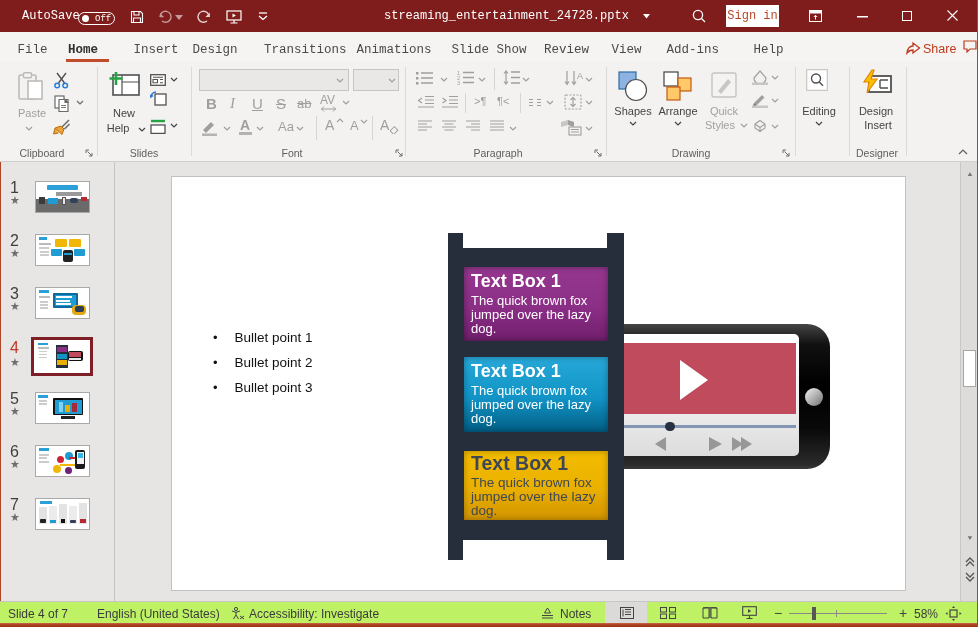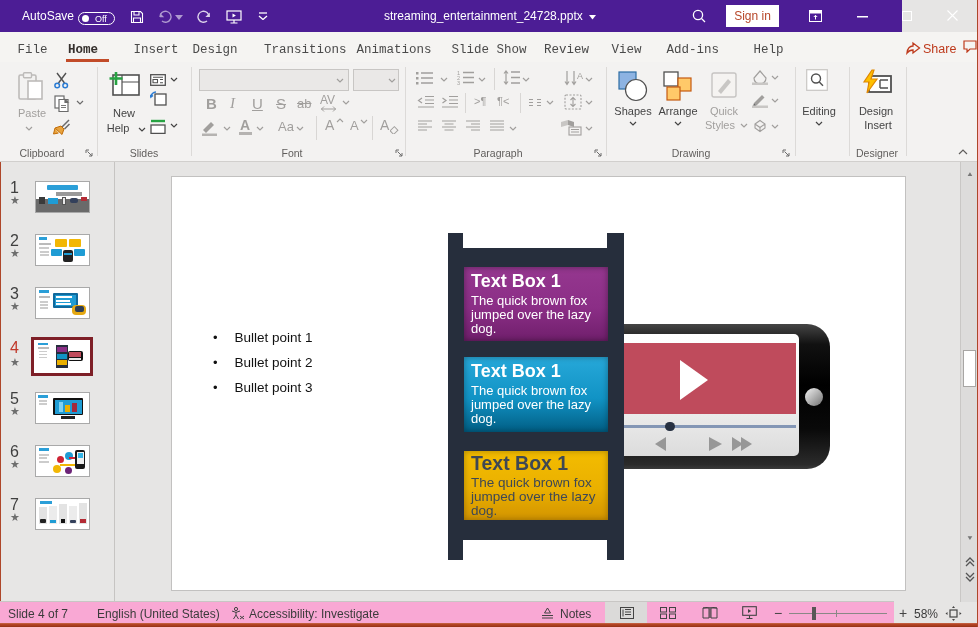--- a/index.html
+++ b/index.html
@@ -1,20 +1,20 @@
 <!DOCTYPE html>
 <html><head>
 <meta charset="utf-8">
 <style>
   * { margin:0; padding:0; box-sizing:border-box; }
   html,body { width:978px; height:627px; overflow:hidden; }
   body { font-family:"Liberation Sans", sans-serif; position:relative; background:#E6E5E4; }
 
   
-  #titlebar { position:absolute; left:0; top:0; width:902px; height:32px; background:#4c1d95; color:#fff; }
+  #titlebar { position:absolute; left:0; top:0; width:978px; height:32px; background:#7f1d1d; color:#fff;font-family:Liberation Mono, monospace; }
   #autosave { position:absolute; left:22px; top:9px; font-size:12px; }
   #toggle { position:absolute; left:78px; top:12px; width:37px; height:13px; border:1px solid #fff; border-radius:7px; }
   #toggle .knob { position:absolute; left:3px; top:2px; width:7px; height:7px; border-radius:50%; background:#fff; }
   #toggle .offtxt { position:absolute; left:16px; top:1px; font-size:9px; }
   #title-text { position:absolute; left:384px; top:9px; font-size:12px; white-space:nowrap; }
   #signin { position:absolute; left:726px; top:5px; width:53px; height:22px; background:#fff; color:#B7472A; font-size:12px; text-align:center; line-height:22px; }
   .tbi { position:absolute; }
 
   
   #tabrow { position:absolute; left:0; top:32px; width:978px; height:30px; background:#F5F4F2; }
@@ -70,21 +70,21 @@
   .tbox { position:absolute; left:16px; width:144px; color:#fff; }
   .tbox h3 { font-size:18px; margin:4px 0 0 7px; }
   .tbox p { font-size:13px; line-height:14px; margin:2px 0 0 7px; width:128px; }
   #box-p { top:34px; height:74.5px; background:linear-gradient(180deg,#95378F 0%,#8B2E86 55%,#701F6C 100%); box-shadow:inset 0 0 6px rgba(0,0,0,.4); }
   #box-b { top:124.5px; height:74.7px; background:linear-gradient(180deg,#27A8D9 0%,#1193C5 55%,#015E84 100%); box-shadow:inset 0 0 6px rgba(0,0,0,.35); }
   #box-y { top:218px; height:69.6px; background:linear-gradient(180deg,#F3BC00 0%,#EAB000 55%,#D39400 100%); box-shadow:inset 0 0 6px rgba(0,0,0,.3); color:#3E4854; }
   #box-y h3 { font-size:19.5px; margin-top:1px; }
   #box-y p { font-size:13.5px; margin-top:1px; }
 
   
-  #statusbar { position:absolute; left:0; top:601px; width:894px; height:22px; background:#f9a8d4; border-top:1px solid #C8C6C4; font-size:12px; color:#3b3b3b; }
+  #statusbar { position:absolute; left:0; top:601px; width:978px; height:22px; background:#bef264; border-top:1px solid #C8C6C4; font-size:12px; color:#3b3b3b; }
   #redline { position:absolute; left:0; top:623px; width:978px; height:4px; background:linear-gradient(180deg,#C96A4A 0%,#B34425 35%,#A53A1D 75%,#8E3015 100%); }
   .sbitem { position:absolute; top:5px; white-space:nowrap; }
 </style>
 </head>
 <body>
 
 <div id="titlebar">
   <span id="autosave">AutoSave</span>
   <div id="toggle">
       <span class="knob"></span>

